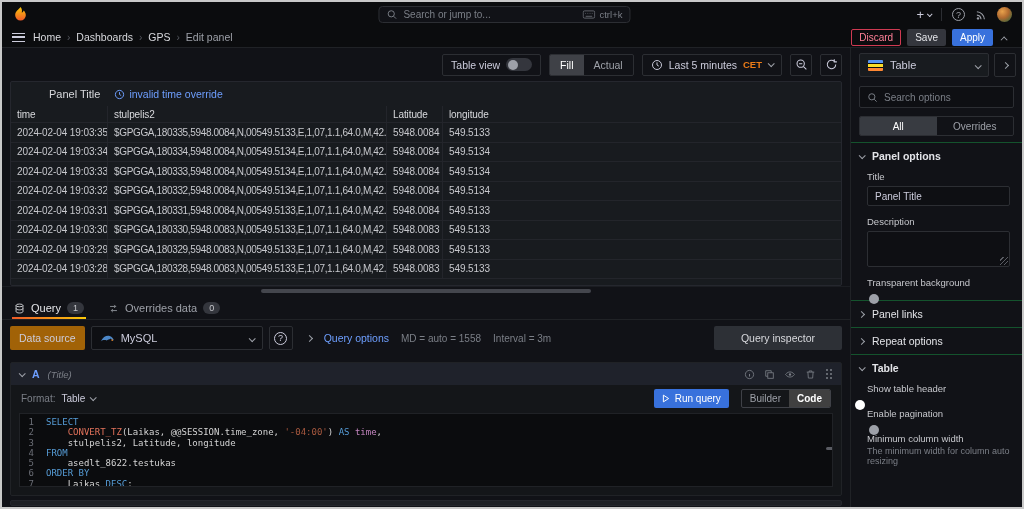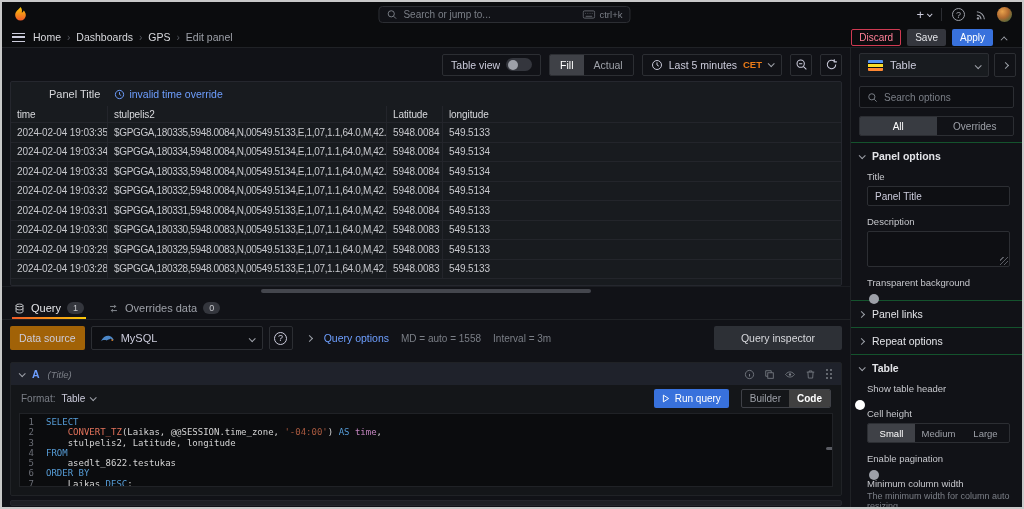--- a/index.html
+++ b/index.html
@@ -498,28 +498,20 @@
 
       <div class="sect-head">
         <span class="chev down"></span>
         <span>Table</span>
       </div>
       <div class="field">
         <div class="field-label">Show table header</div>
         <span class="toggle on"><span class="knob"></span></span>
       </div>
       <div class="field">
-        <div class="field-label">Cell height</div>
-        <div class="seg-s">
-          <span class="opt sel">Small</span>
-          <span class="opt">Medium</span>
-          <span class="opt">Large</span>
-        </div>
-      </div>
-      <div class="field">
         <div class="field-label">Enable pagination</div>
         <span class="toggle"><span class="knob"></span></span>
       </div>
       <div class="field">
         <div class="field-label">Minimum column width</div>
         <div class="field-desc">The minimum width for column auto resizing</div>
 
       </div>
 
     </div>

